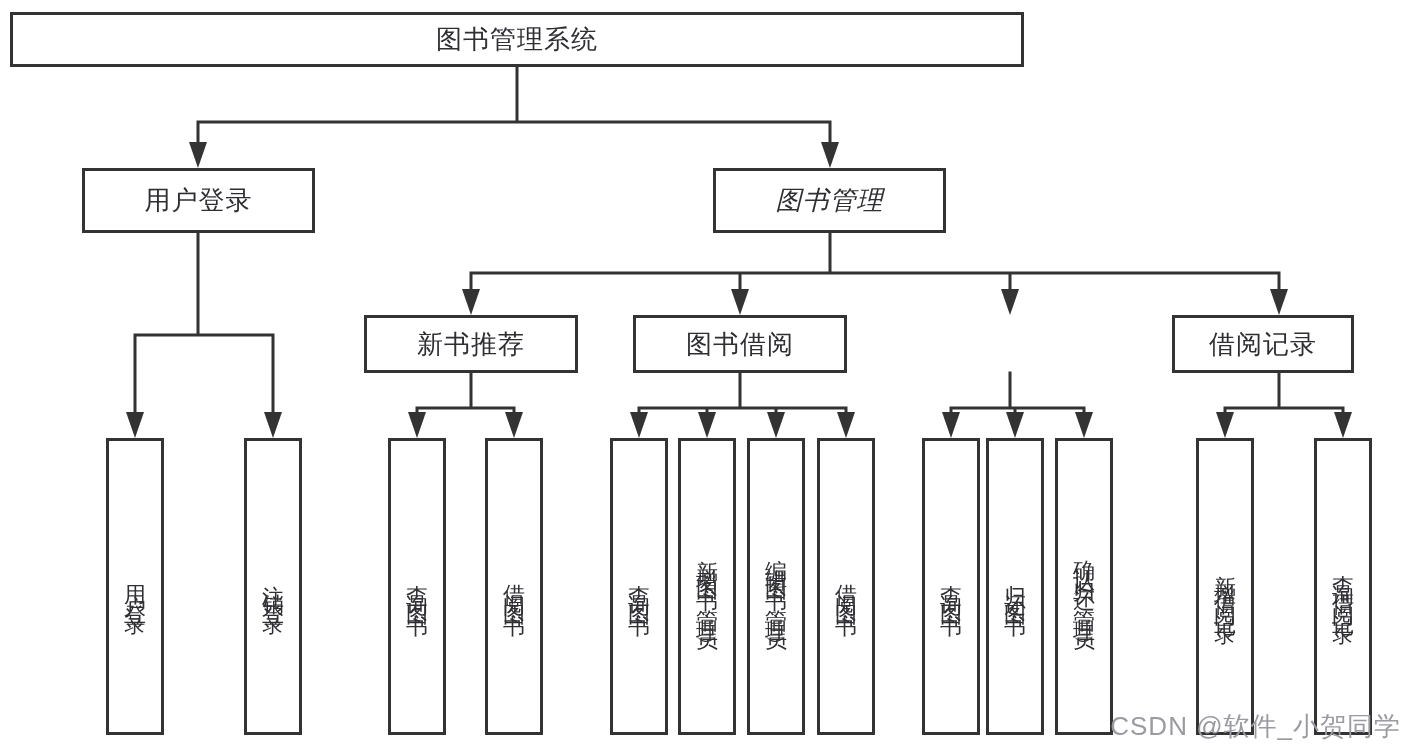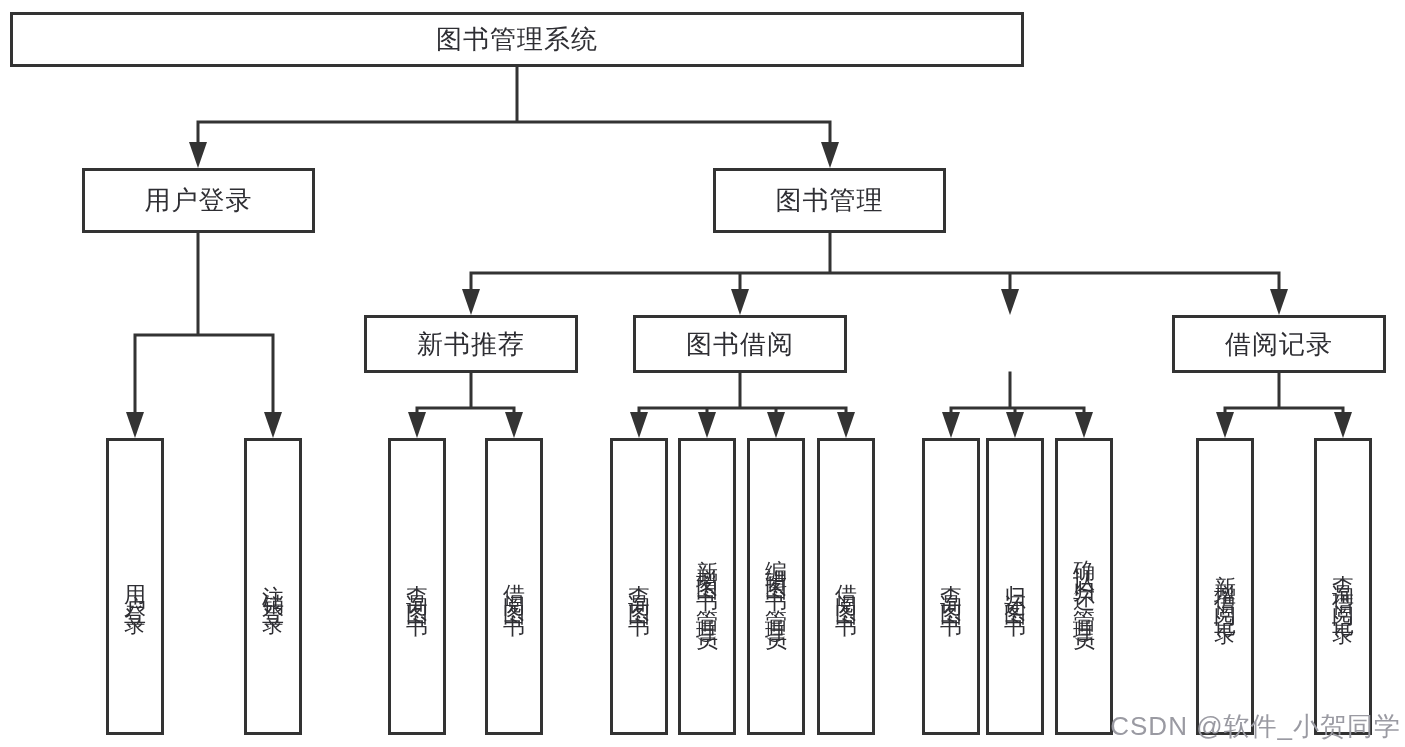--- a/index.html
+++ b/index.html
@@ -93,31 +93,31 @@
     <polygon points="1334,412 1352,412 1343,438"></polygon>
   </svg>
 
   <div class="box h-box" style="left:10px; top:12px; width:1014px; height:55px;">
     <span class="label">图书管理系统</span>
   </div>
 
   <div class="box h-box" style="left:82px; top:168px; width:233px; height:65px;">
     <span class="label">用户登录</span>
   </div>
-  <div class="box h-box" style="left:713px; top:168px; width:233px; height:65px;">
+  <div class="box h-box" style="left:713px; top:168px; width:233px; height:65px;font-style:italic;">
     <span class="label">图书管理</span>
   </div>
 
   <div class="box h-box" style="left:633px; top:315px; width:214px; height:58px;">
     <span class="label">图书借阅</span>
   </div>
   <div class="box h-box" style="left:364px; top:315px; width:214px; height:58px;">
     <span class="label">新书推荐</span>
   </div>
-  <div class="box h-box" style="left:1172px; top:315px; width:214px; height:58px;">
+  <div class="box h-box" style="left:1172px; top:315px; width:182px; height:58px;">
     <span class="label">借阅记录</span>
   </div>
 
   <div class="box v-box" style="left:106px; top:438px; width:58px; height:297px;">
     <span class="label">用户登录</span>
   </div>
   <div class="box v-box" style="left:244px; top:438px; width:58px; height:297px;">
     <span class="label">注销登录</span>
   </div>
 

